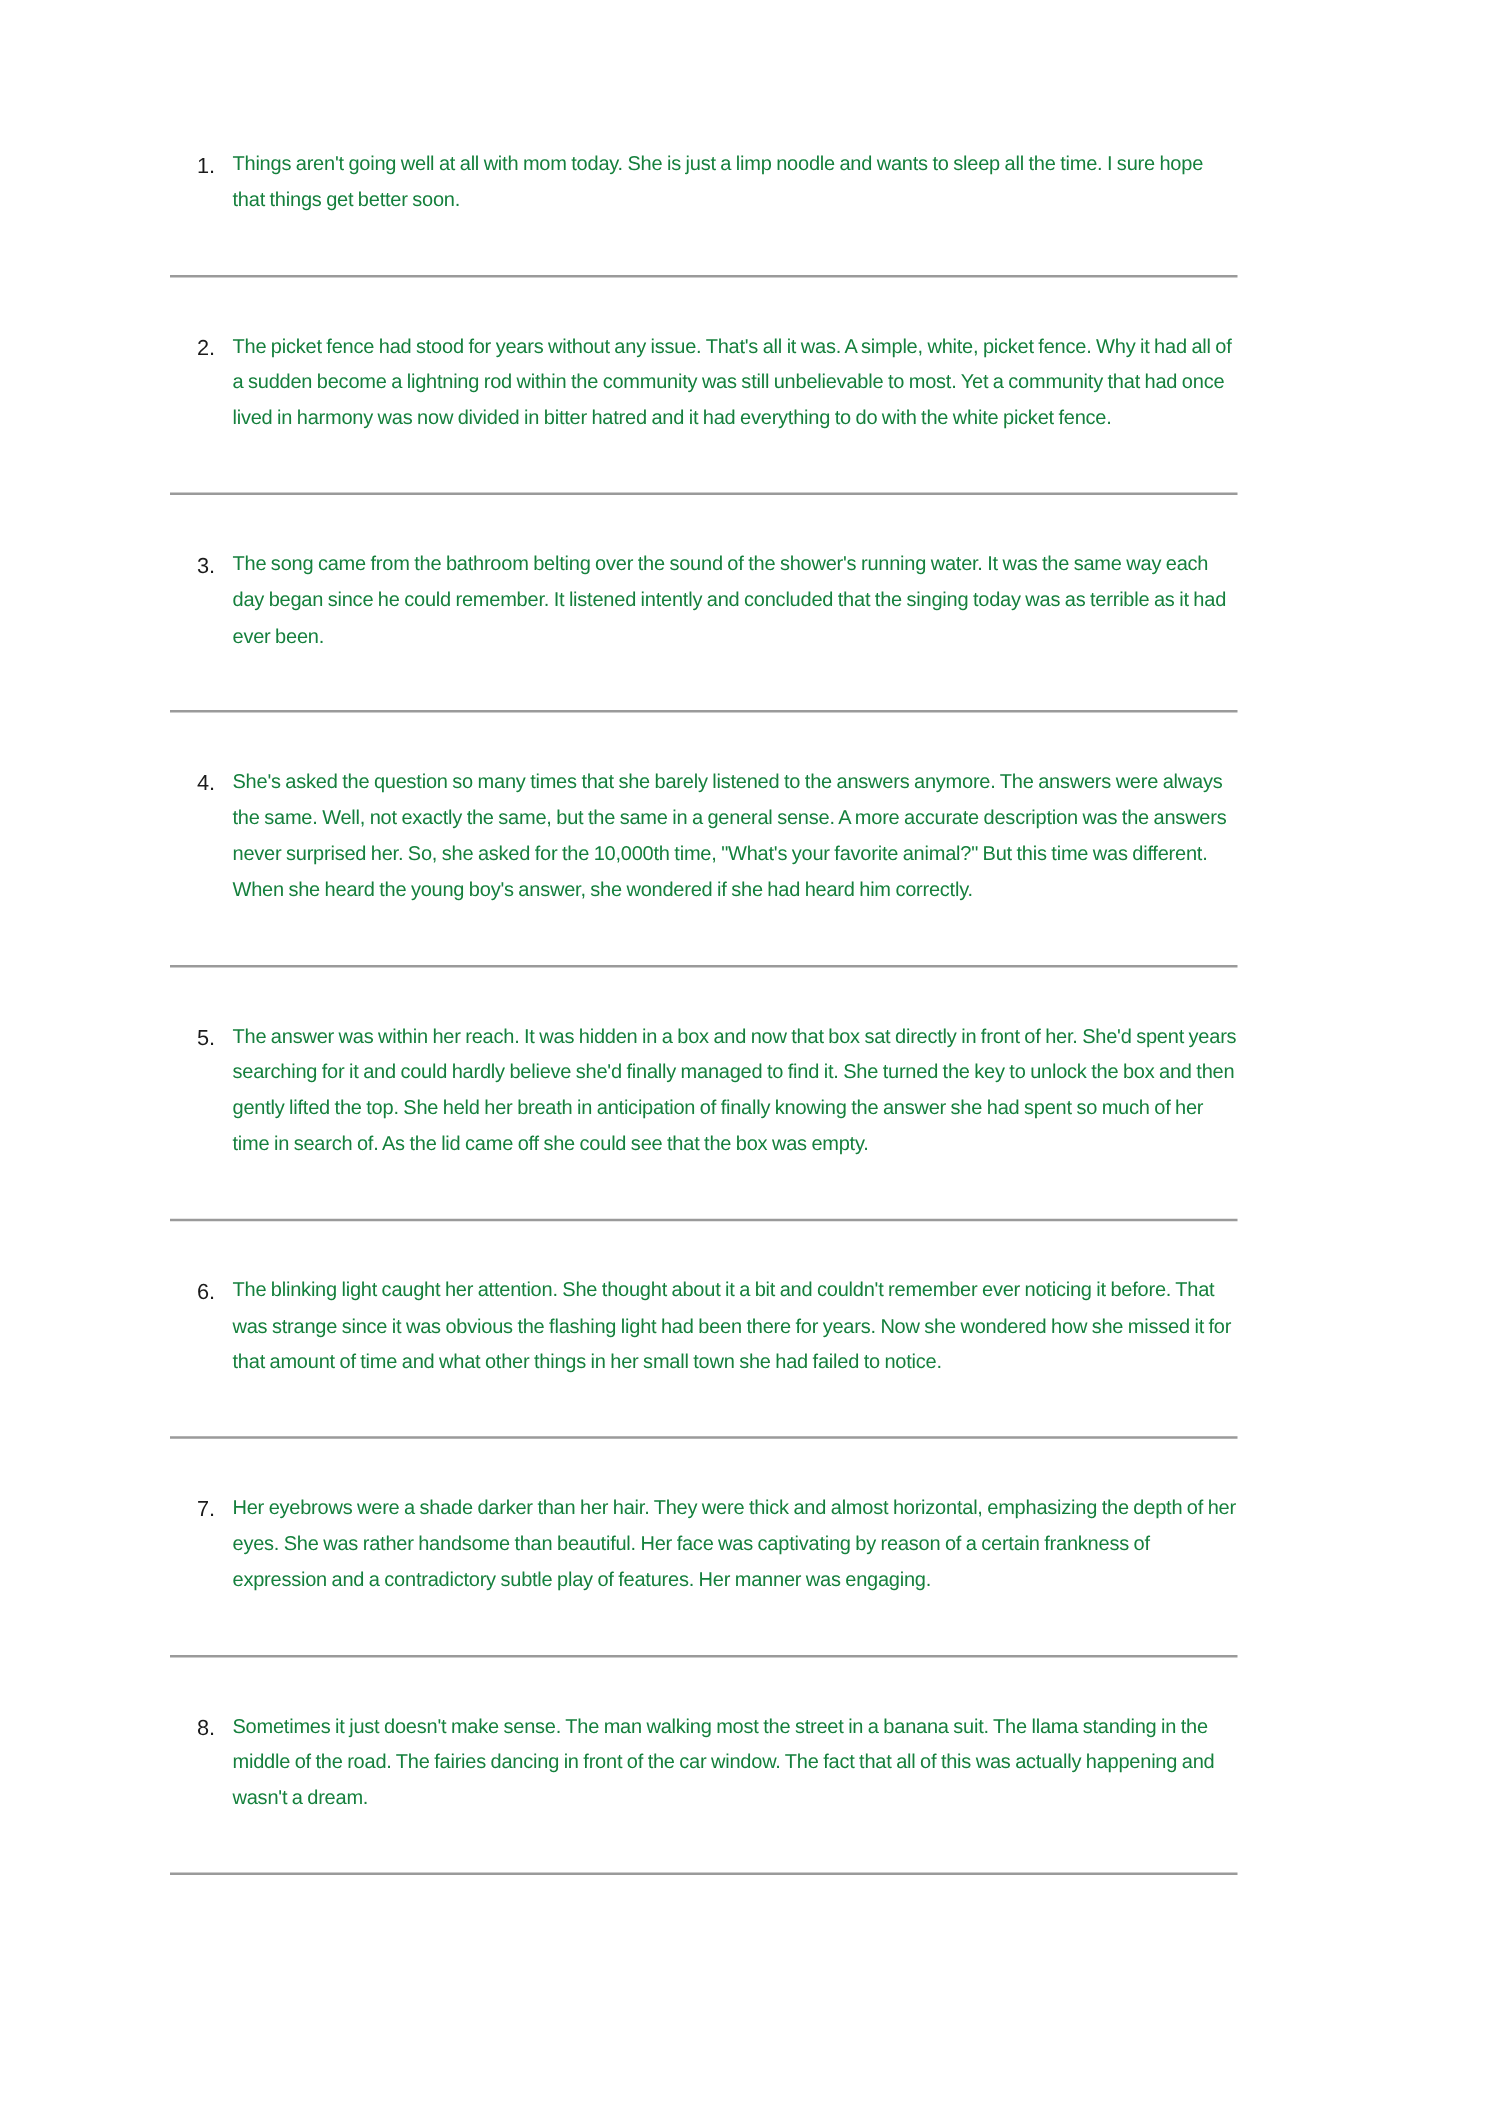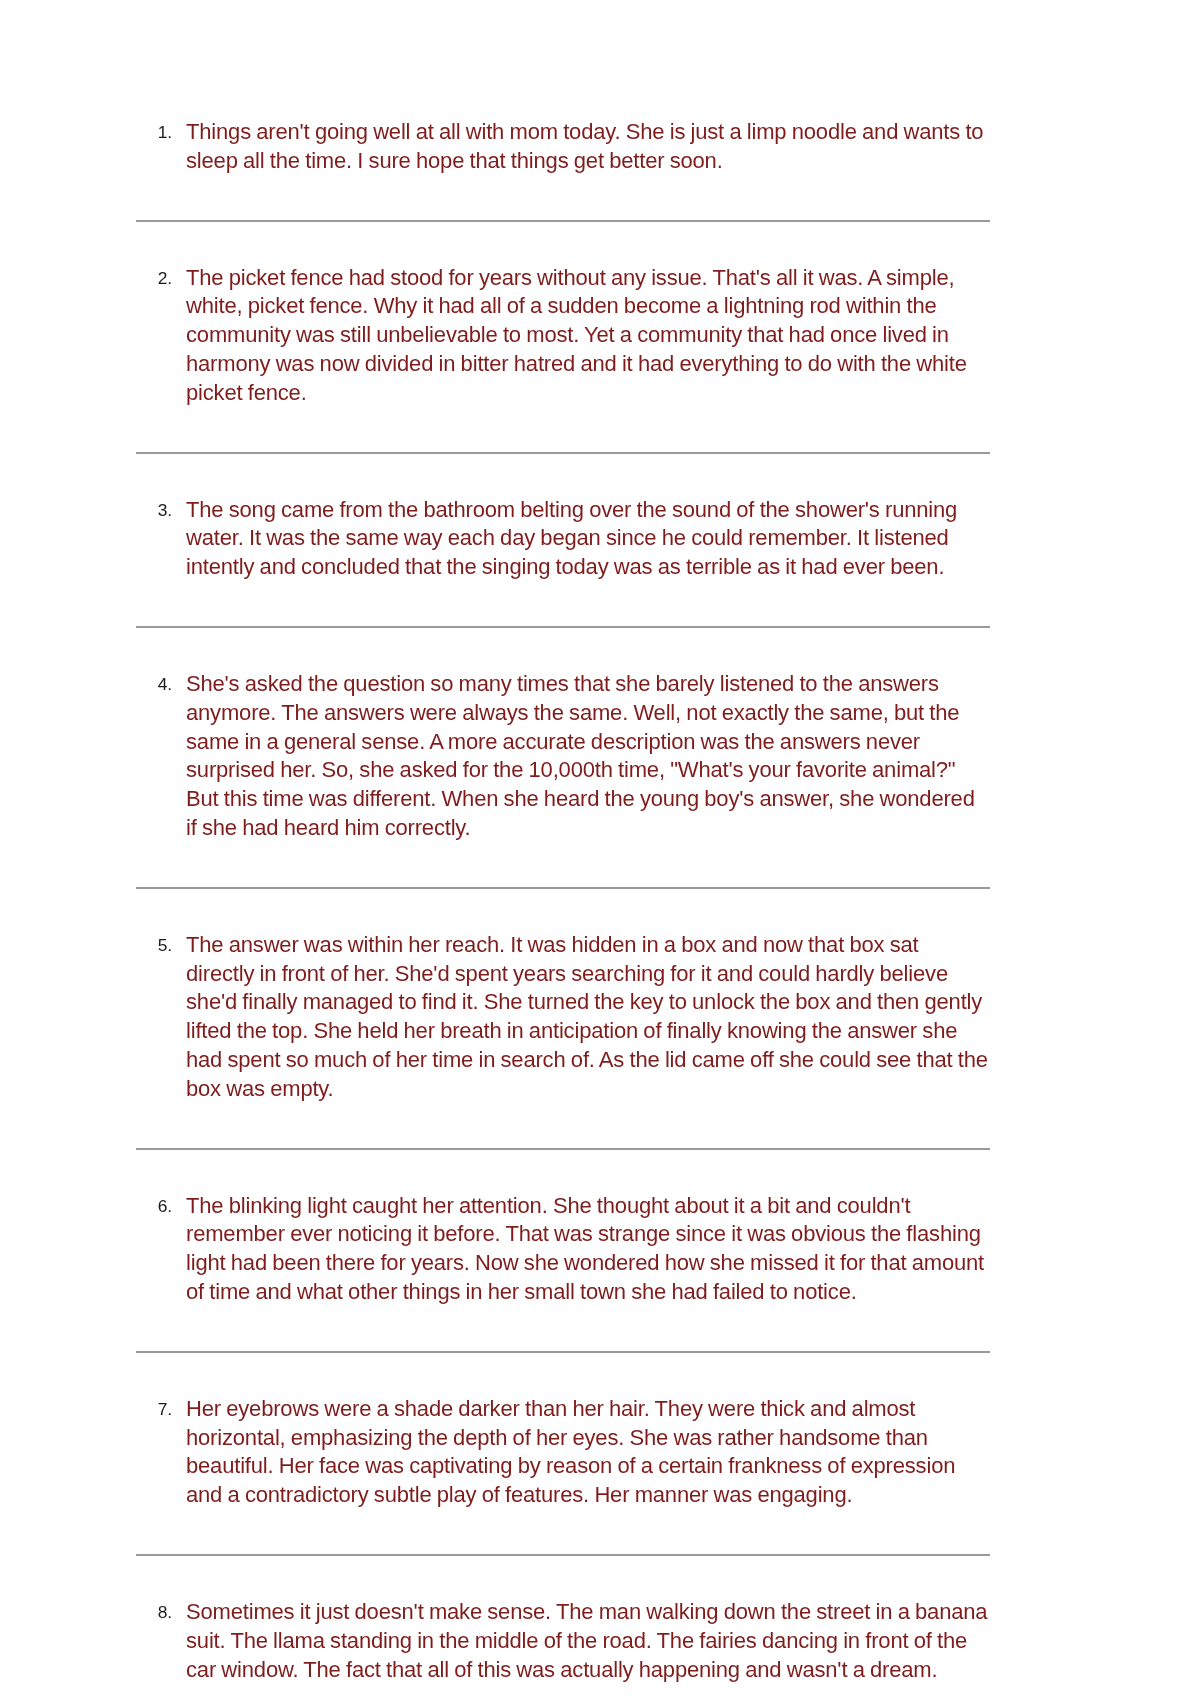--- a/index.html
+++ b/index.html
@@ -43,25 +43,25 @@
     padding-right: 14px;
     box-sizing: border-box;
     font-size: 17.4px;
     line-height: 28.8px;
     letter-spacing: -0.1px;
     color: #1b1b1b;
     font-family: "Liberation Sans", sans-serif;
   }
   .item-text {
     flex: 1 1 auto;
-    font-size: 22px;
+    font-size: 16px;
     line-height: 28.8px;
     letter-spacing: -0.18px;
     word-spacing: -0.6px;
-    color: #7f1d1d;
+    color: #15803d;
     font-family: "Liberation Sans", sans-serif;
     text-align: left;
   }
   .divider {
     height: 0;
     border: 0;
     border-top: 2px solid #9a9a9a;
     margin: 0;
     width: 100%;
   }
@@ -141,21 +141,21 @@
         <div class="item-text">Her eyebrows were a shade darker than her hair. They were thick and almost horizontal, emphasizing the depth of her eyes. She was rather handsome than beautiful. Her face was captivating by reason of a certain frankness of expression and a contradictory subtle play of features. Her manner was engaging.</div>
       </div>
       <div class="gap-before-divider"></div>
       <hr class="divider">
       <div class="gap-after-divider"></div>
     </li>
 
     <li class="doc-item">
       <div class="item-row">
         <div class="item-number">8.</div>
-        <div class="item-text">Sometimes it just doesn't make sense. The man walking down the street in a banana suit. The llama standing in the middle of the road. The fairies dancing in front of the car window. The fact that all of this was actually happening and wasn't a dream.</div>
+        <div class="item-text">Sometimes it just doesn't make sense. The man walking most the street in a banana suit. The llama standing in the middle of the road. The fairies dancing in front of the car window. The fact that all of this was actually happening and wasn't a dream.</div>
       </div>
       <div class="gap-before-divider"></div>
       <hr class="divider">
       <div class="tail-spacer"></div>
     </li>
 
   </ol>
 </div>
 
 </body></html>

